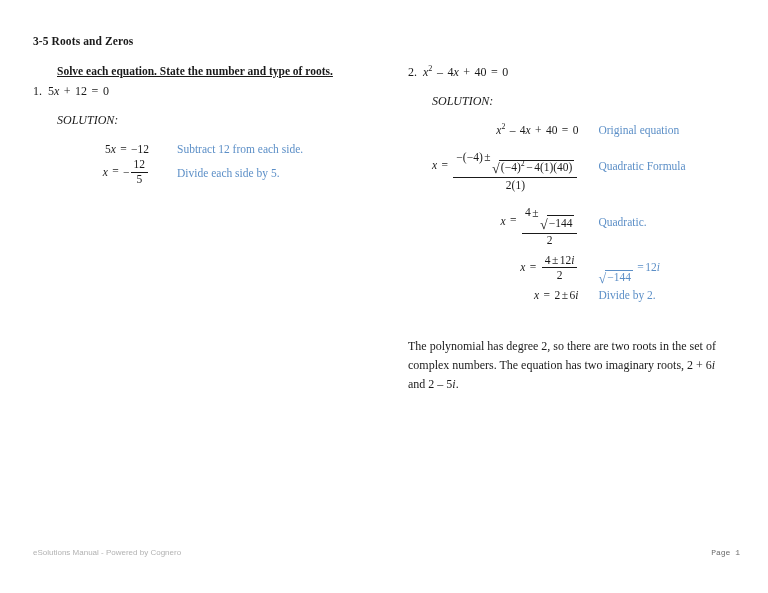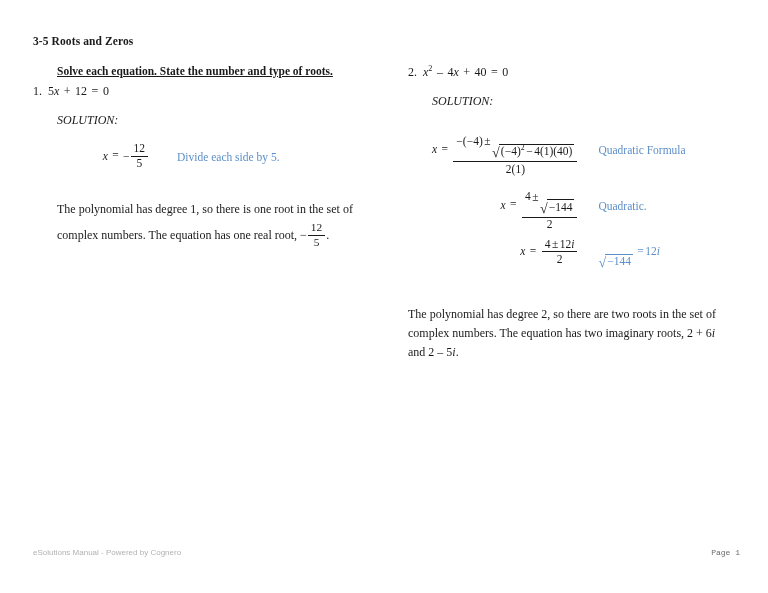--- a/index.html
+++ b/index.html
@@ -207,52 +207,69 @@
     <span class="op">=</span>
     <span>0</span>
   </p>
 
   <p class="solution-label">SOLUTION:</p>
 
   <table class="derivation left-col">
     <tbody>
     <tr>
       <td class="eq">
+        <span>5</span><span class="var">x</span>
+        <span class="op">=</span>
+        <span>−<span>12</span></span>
+      </td>
+      <td class="note">Subtract 12 from each side.</td>
+    </tr>
+    <tr>
+      <td class="eq">
         <span class="var">x</span>
         <span class="op">=</span>
         <span>−</span><span class="frac"><span class="num">12</span><span class="den">5</span></span>
       </td>
       <td class="note">Divide each side by 5.</td>
     </tr>
   </tbody>
     </table>
 
-  <p class="conclusion">
-    <span>The polynomial has degree 1, so there is one root in the set of complex numbers. The equation has one real root, </span><span>−</span><span class="frac"><span class="num">12</span><span class="den">5</span></span><span>.</span>
-  </p>
 </div>
 
 <div class="col-right">
 
   <p class="problem-line">
     <span class="pnum">2.</span>
     <span class="var">x</span><sup class="exp">2</sup>
     <span class="op">–</span>
     <span>4</span><span class="var">x</span>
     <span class="op">+</span>
     <span>40</span>
     <span class="op">=</span>
     <span>0</span>
   </p>
 
   <p class="solution-label">SOLUTION:</p>
 
   <table class="derivation right-col">
 
     <tbody>
+        <tr>
+      <td class="eq">
+        <span class="var">x</span><sup class="exp">2</sup>
+        <span class="op">–</span>
+        <span>4</span><span class="var">x</span>
+        <span class="op">+</span>
+        <span>40</span>
+        <span class="op">=</span>
+        <span>0</span>
+      </td>
+      <td class="note">Original equation</td>
+    </tr>
 
     <tr>
       <td class="eq">
         <span class="var">x</span>
         <span class="op">=</span>
         <span class="frac">
           <span class="num"><span>−</span><span>(</span><span>−4</span><span>)</span><span class="op">±</span><span class="rad"><span class="sign">√</span><span class="rcand"><span>(−4)</span><sup class="exp">2</sup><span class="op">−</span><span>4(1)(40)</span></span></span></span>
           <span class="den">2(1)</span>
         </span>
       </td>
@@ -279,20 +296,28 @@
           <span class="num"><span>4</span><span class="op">±</span><span>12</span><span class="var">i</span></span>
           <span class="den">2</span>
         </span>
       </td>
       <td class="note">
         <span class="rad"><span class="sign">√</span><span class="rcand">−144</span></span>
         <span class="op">=</span><span>12</span><span class="var">i</span>
       </td>
     </tr>
 
+    <tr>
+      <td class="eq">
+        <span class="var">x</span>
+        <span class="op">=</span>
+        <span>2</span><span class="op">±</span><span>6</span><span class="var">i</span>
+      </td>
+      <td class="note">Divide by 2.</td>
+    </tr>
   </tbody>
     </table>
 
   <p class="conclusion">
     <span>The polynomial has degree 2, so there are two roots in the set of complex numbers. The equation has two imaginary roots, 2 + 6</span><span class="var">i</span><span> and 2 – 5</span><span class="var">i</span><span>.</span>
   </p>
 </div>
 
 <div class="footer">
   <span class="footer-left">eSolutions Manual - Powered by Cognero</span>

